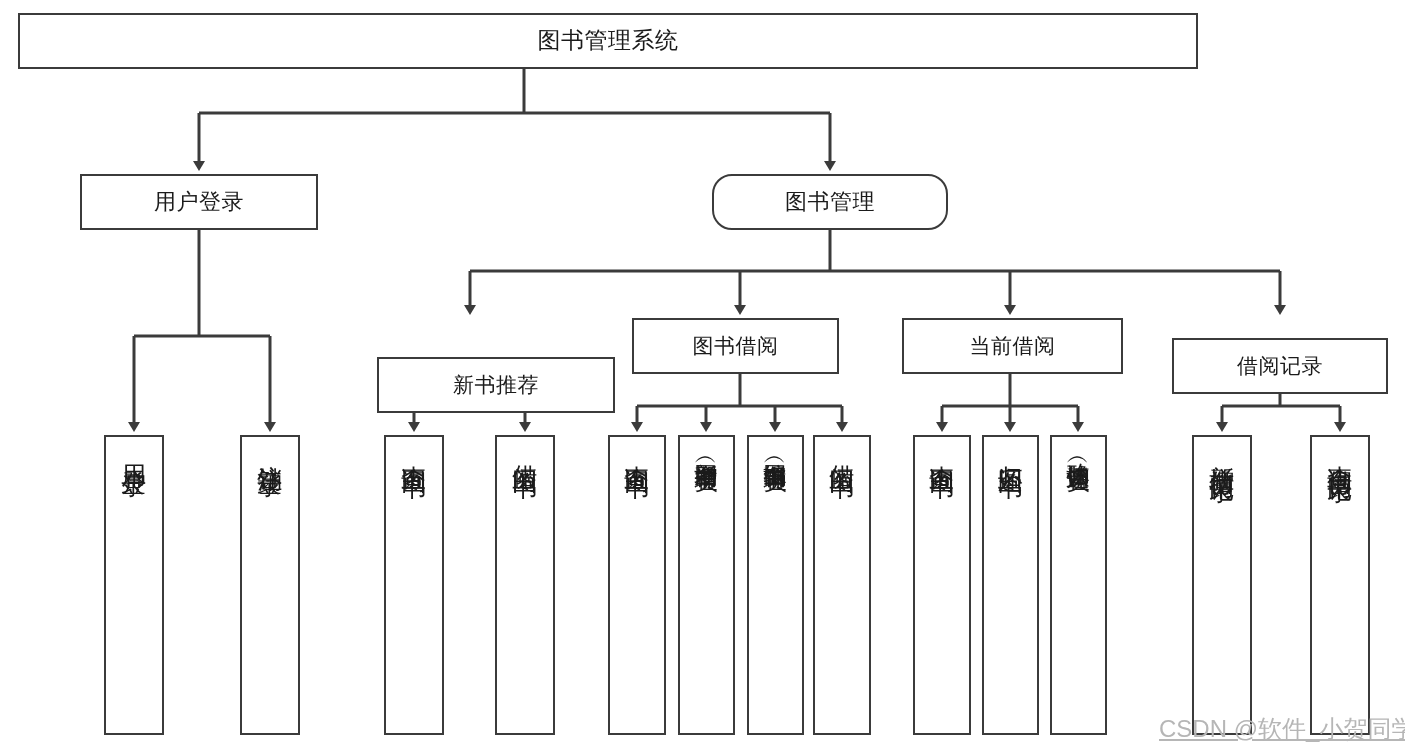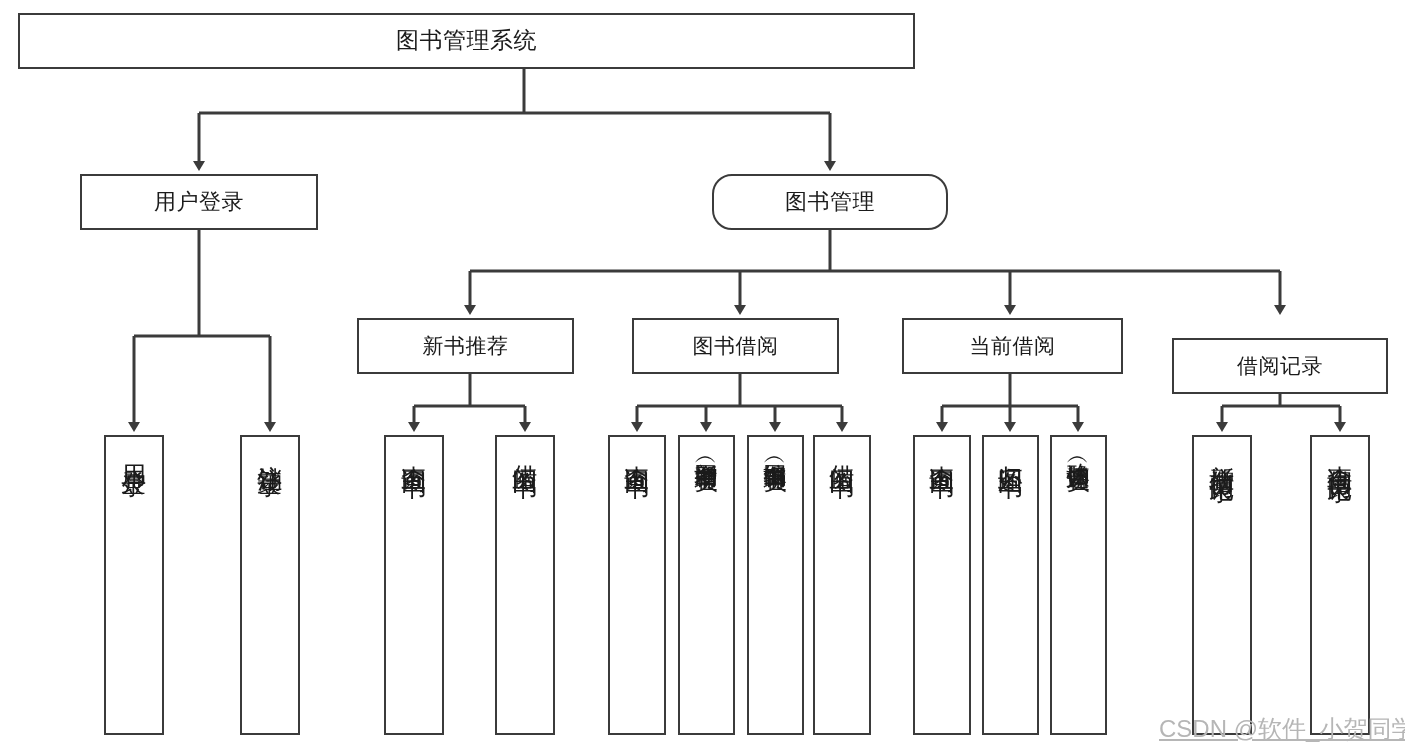--- a/index.html
+++ b/index.html
@@ -34,33 +34,33 @@
     z-index: 2;
   }
   .node-label {
     display: block;
     text-align: center;
     line-height: 1.18;
     letter-spacing: 0.5px;
     white-space: nowrap;
   }
   
-  .node.root { left: 18px; top: 13px; width: 897px; height: 56px; }
+  .node.root { left: 18px; top: 13px; width: 1180px; height: 56px; }
   .node.root .node-label { font-size: 23px; }
 
   
   .node.lvl1 { height: 56px; }
   .node.lvl1 .node-label { font-size: 22px; }
   .node.n-user-login  { left: 80px;  top: 174px; width: 238px; }
   .node.n-book-manage { left: 712px; top: 174px; width: 236px; border-radius: 20px; }
 
   
   .node.lvl2 { top: 318px; height: 56px; }
   .node.lvl2 .node-label { font-size: 21px; }
-  .node.n-new-rec   { left: 357px;  width: 217px; }
+  .node.n-new-rec   { left: 377px;  width: 238px; margin-top: 39px; }
   .node.n-borrow    { left: 632px;  width: 207px; }
   .node.n-current   { left: 902px;  width: 221px; }
   .node.n-record    { left: 1172px; width: 216px; margin-top: 20px; }
 
   
   .node.leaf {
     top: 435px;
     height: 300px;
     align-items: flex-start;
     justify-content: center;

